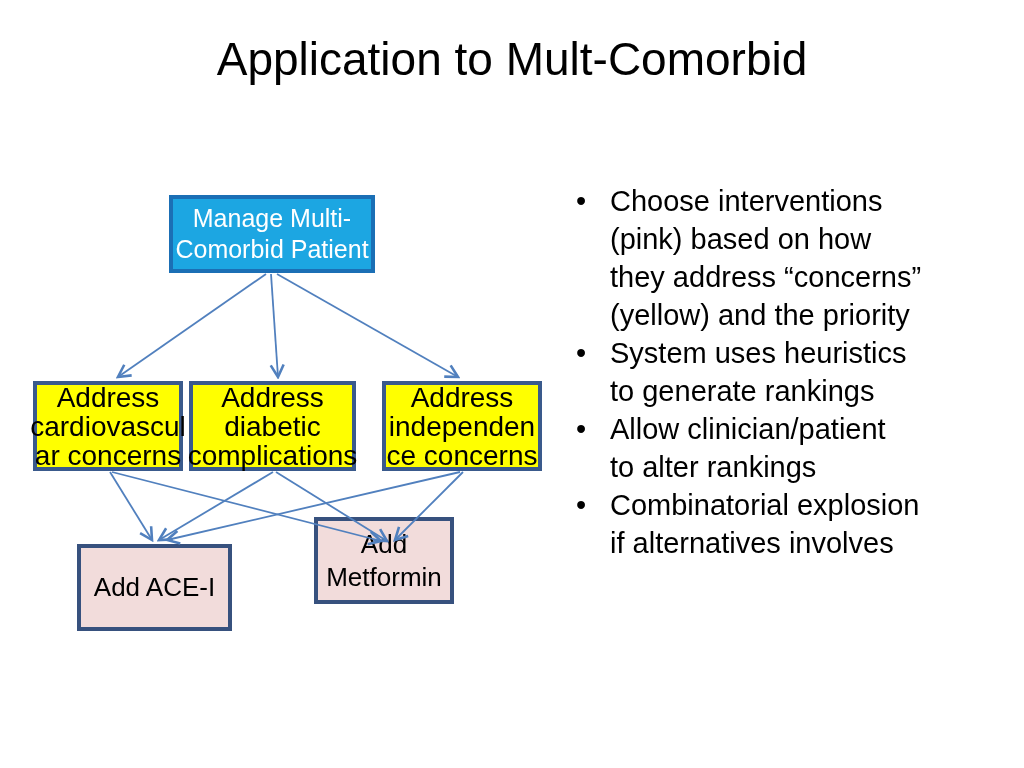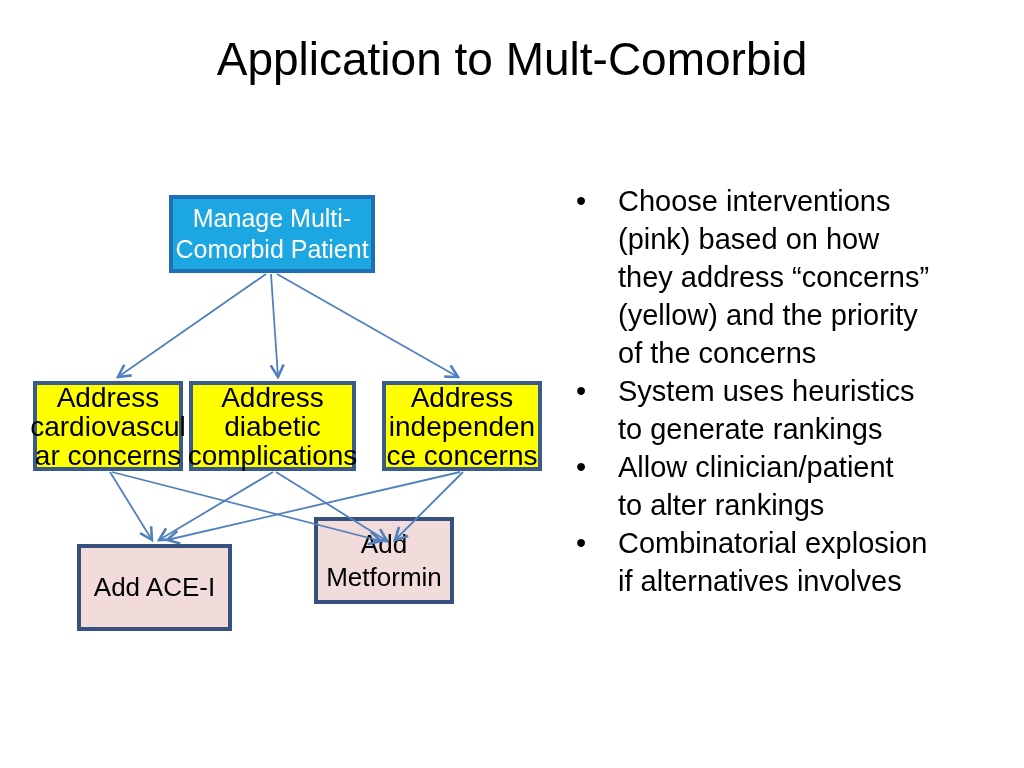--- a/index.html
+++ b/index.html
@@ -85,21 +85,21 @@
     font-size: 29px;
     line-height: 38px;
     color: #000;
   }
   .bullet { display: flex; align-items: flex-start; }
   .bullet .dot {
     flex: 0 0 34px;
     font-size: 29px;
   }
   .bullet .btext { flex: 1 1 auto; }
-  .bullet .bl { display: block; white-space: nowrap; margin-left: 8px; }
+  .bullet .bl { display: block; white-space: nowrap; }
 </style>
 </head>
 <body>
 
 <div class="slide">
 
   <h1 class="title">
     <span class="title-line">Application to Mult-Comorbid</span>
   </h1>
 
@@ -154,21 +154,20 @@
 
   <div class="bullets">
 
     <div class="bullet">
       <span class="dot">•</span>
       <span class="btext">
         <span class="bl">Choose interventions</span>
         <span class="bl">(pink) based on how</span>
         <span class="bl">they address “concerns”</span>
         <span class="bl">(yellow) and the priority</span>
-        <span class="bl">of the concerns</span>
       </span>
     </div>
 
     <div class="bullet">
       <span class="dot">•</span>
       <span class="btext">
         <span class="bl">System uses heuristics</span>
         <span class="bl">to generate rankings</span>
       </span>
     </div>

